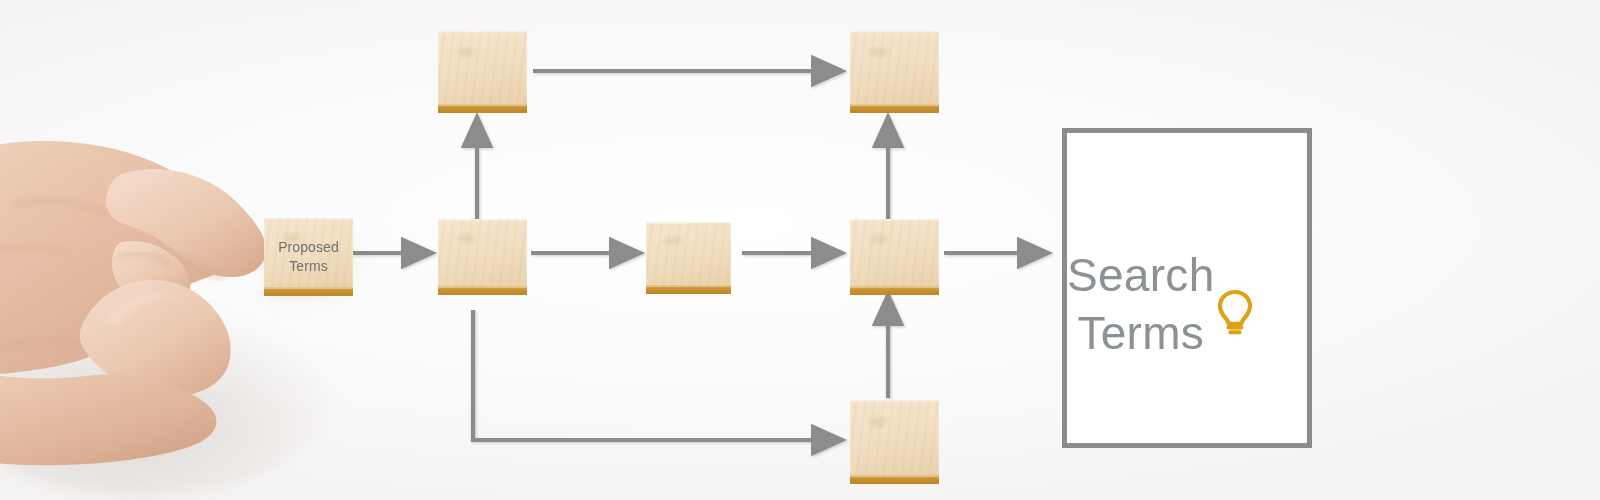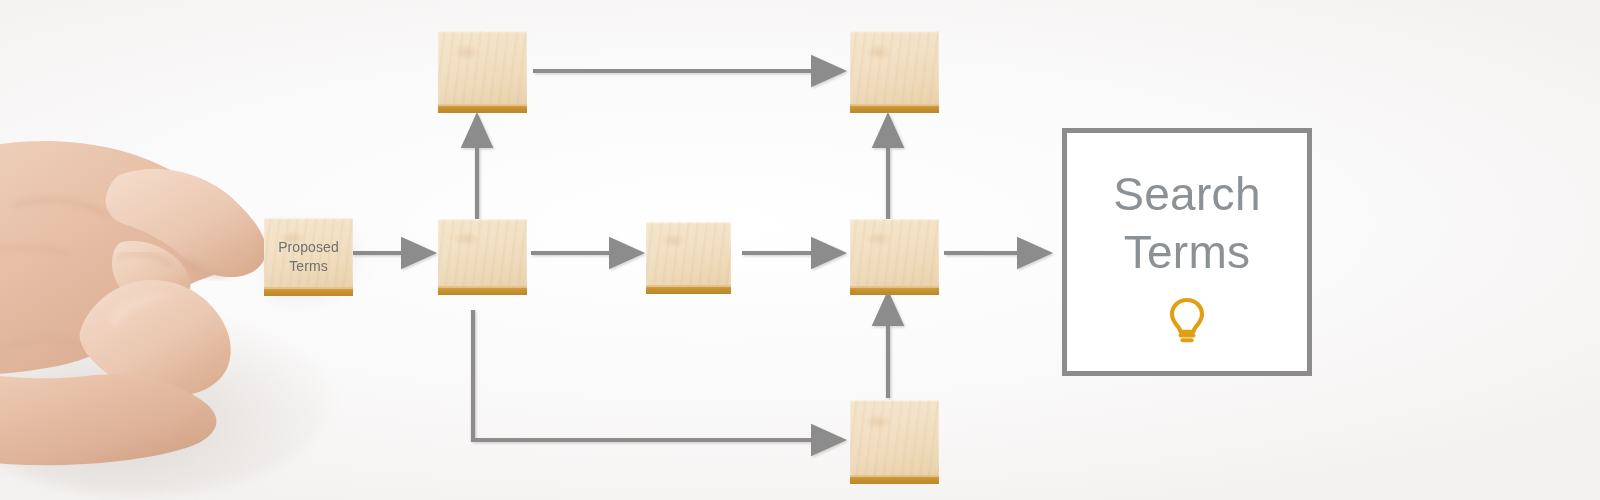--- a/index.html
+++ b/index.html
@@ -105,26 +105,26 @@
     height: 500px;
     pointer-events: none;
   }
 
   
   #frame {
     position: absolute;
     left: 1062px;
     top: 128px;
     width: 250px;
-    height: 248px;
+    height: 320px;
     border: 5px solid #8c8c8c;
     background: #ffffff;
     box-sizing: border-box;
     display: flex;
-    flex-direction: column;
+    flex-direction: row;
     align-items: center;
     justify-content: flex-start;
     padding-top: 32px;
   }
   #frame .ftitle {
     color: #8b9194;
     font-size: 46px;
     line-height: 58px;
     text-align: center;
     font-weight: 400;

